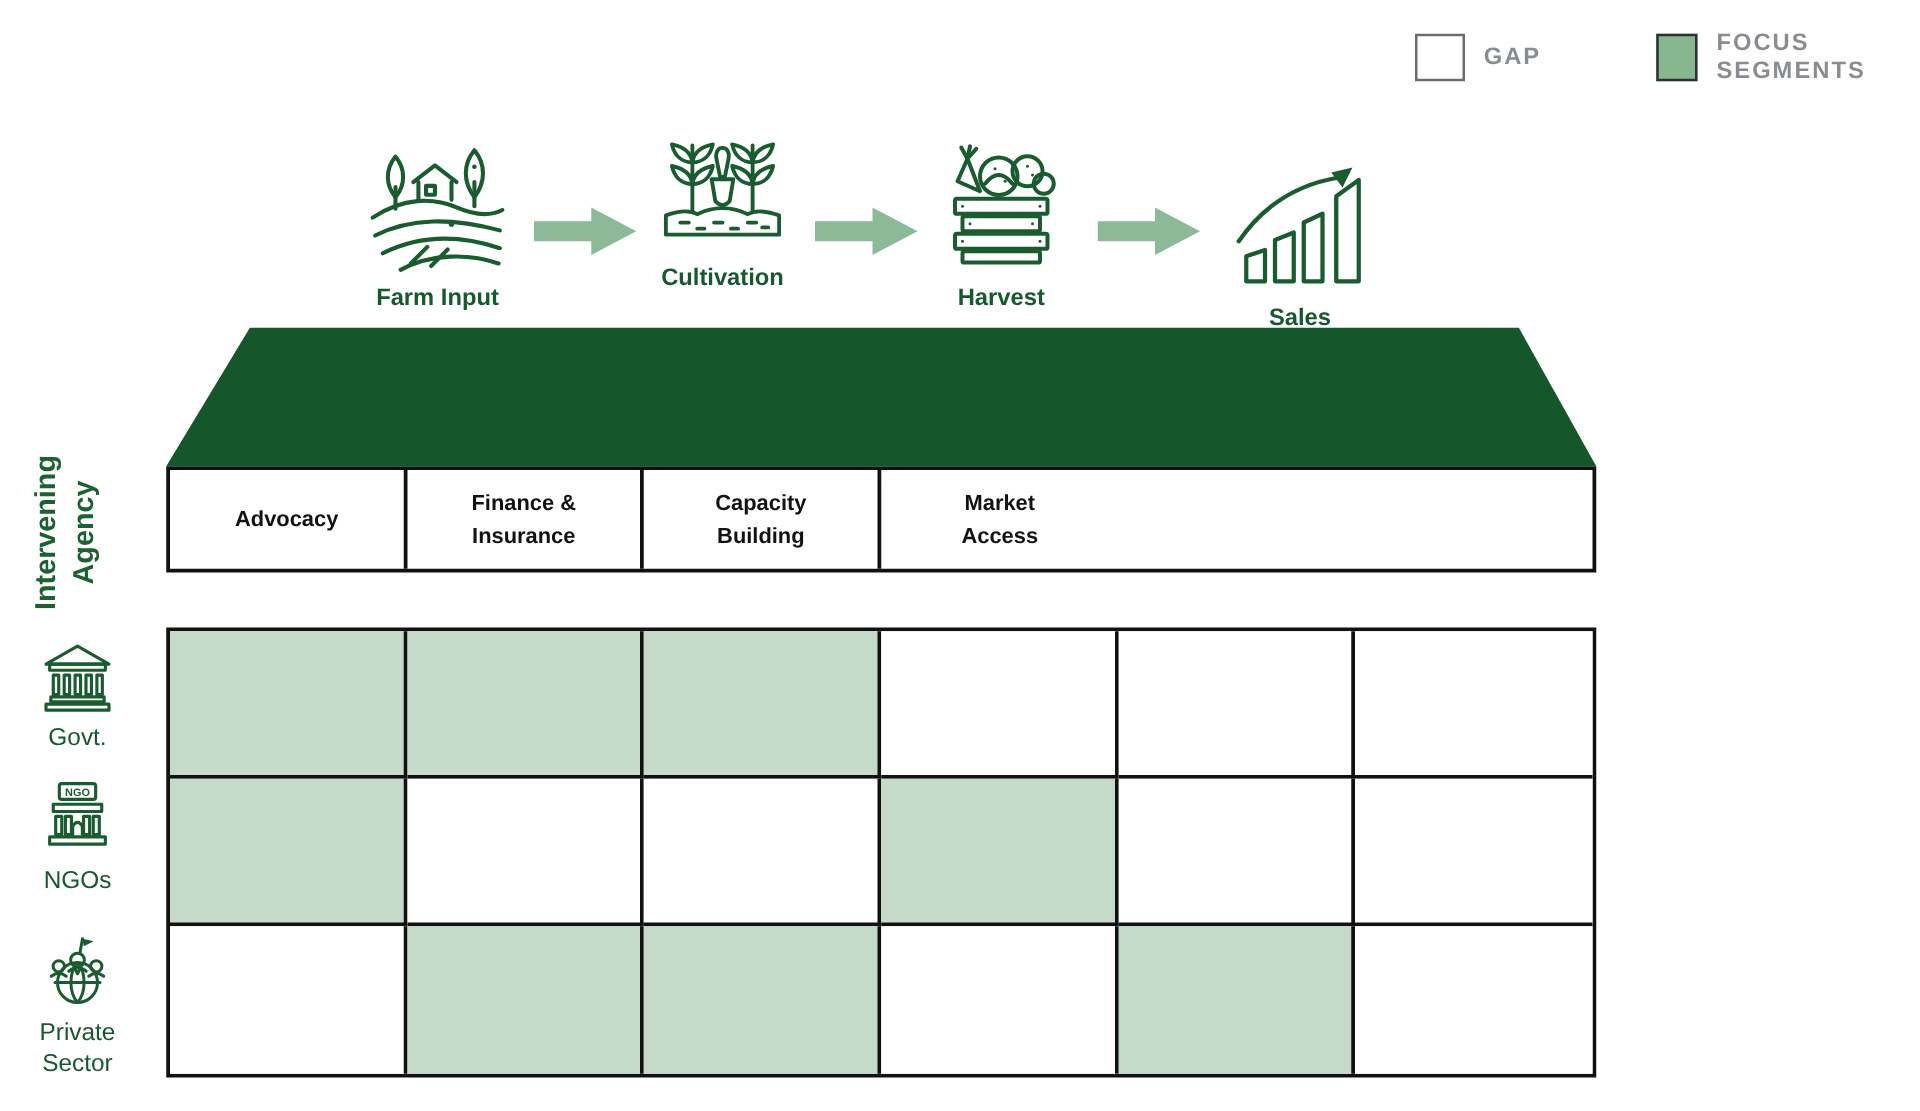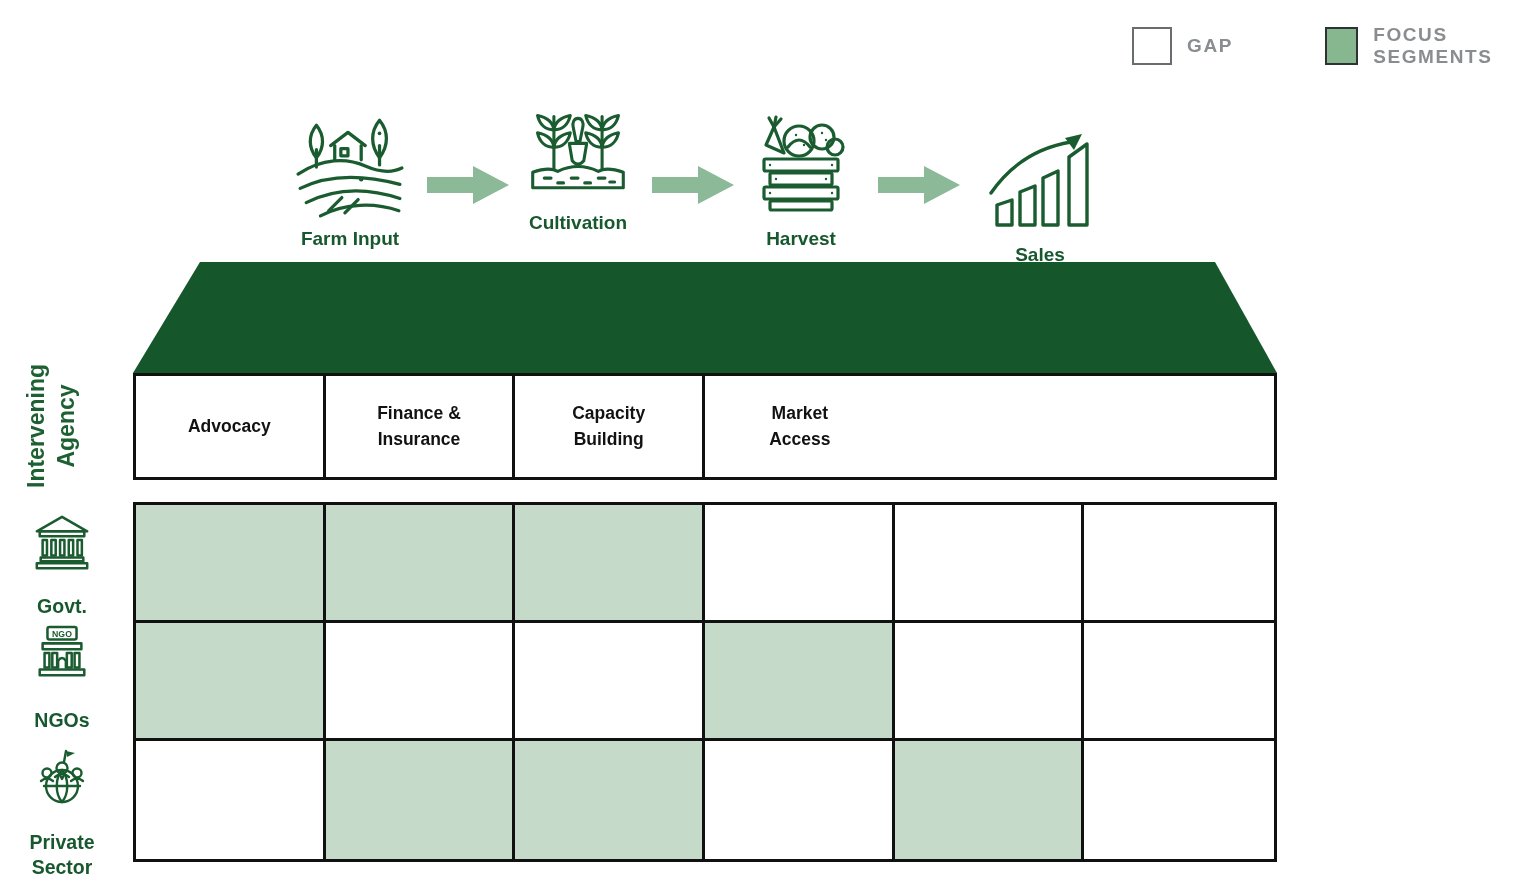--- a/index.html
+++ b/index.html
@@ -18,21 +18,21 @@
   .stage{position:absolute;width:170px;height:142px;display:flex;flex-direction:column;
          align-items:center;justify-content:flex-end;text-align:center;}
   .stage svg{display:block;}
   .stage-label{margin-top:5px;font-size:19px;font-weight:bold;color:#17582e;}
   .flow-arrow{position:absolute;width:82px;height:44px;}
 
   
   .roof{position:absolute;left:133px;top:262px;}
 
   
-  .header-row{position:absolute;left:133px;top:373px;width:1144px;height:107px;box-sizing:border-box;
+  .header-row{position:absolute;left:133px;top:373px;width:1144px;height:85px;box-sizing:border-box;
               display:grid;grid-template-columns:repeat(6,1fr);border:3px solid #111;background:#fff;}
   .header-cell{border-right:3px solid #111;display:flex;align-items:center;justify-content:center;
                text-align:center;font-weight:bold;font-size:17.5px;line-height:1.45;color:#121212;
                white-space:pre-line;padding:0 8px;}
   .header-cell:last-child{border-right:none;}
 
   
   .matrix-grid{position:absolute;left:133px;top:502px;width:1144px;height:360px;box-sizing:border-box;
                display:grid;grid-template-columns:repeat(6,1fr);grid-template-rows:repeat(3,1fr);
                border:3px solid #111;background:#fff;}
@@ -43,21 +43,21 @@
   .cell.gap{background:#ffffff;}
 
   
   .axis-title{position:absolute;left:-33px;top:391px;width:170px;height:70px;
               transform:rotate(-90deg);display:flex;align-items:center;justify-content:center;
               white-space:pre-line;text-align:center;font-weight:bold;font-size:23px;
               line-height:1.3;color:#1d6031;}
   .agency{position:absolute;left:8px;width:108px;display:flex;flex-direction:column;
           align-items:center;text-align:center;}
   .agency svg{display:block;}
-  .agency-label{margin-top:20px;font-size:19.5px;font-weight:bold;color:#17582e;
+  .agency-label{margin-top:4px;font-size:19.5px;font-weight:normal;color:#17582e;
                 white-space:pre-line;line-height:1.3;}
 </style>
 </head>
 <body>
 
 <div class="canvas">
 
   <div class="legend">
     <div class="legend-item">
       <span class="swatch gap-swatch"></span>

